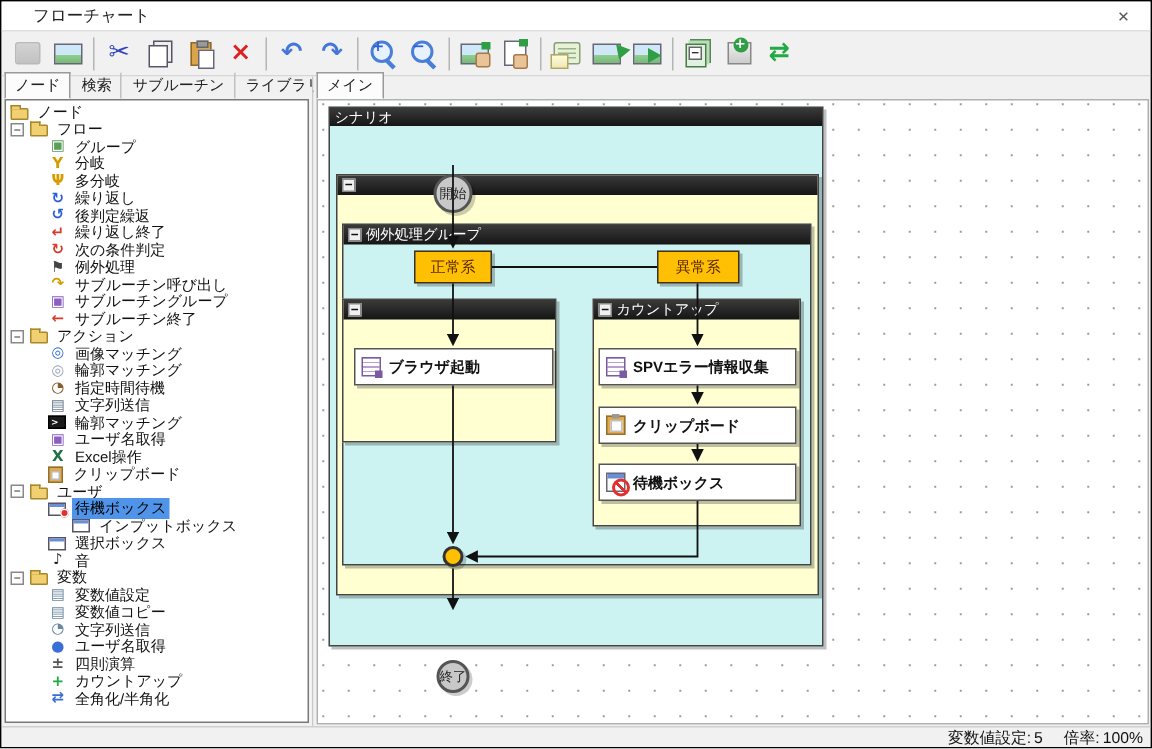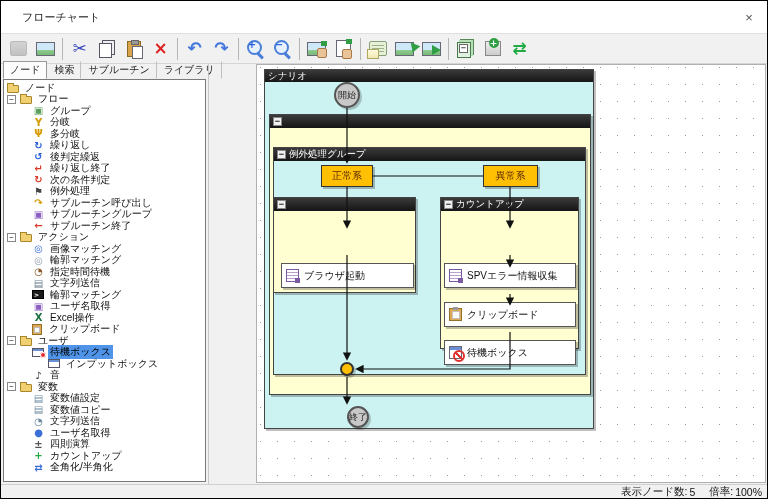--- a/index.html
+++ b/index.html
@@ -1,20 +1,20 @@
 <!DOCTYPE html>
 <html><head>
 <meta charset="utf-8">
 <style>
   * { margin:0; padding:0; box-sizing:border-box; }
   html,body { width:768px; height:499px; background:#fff; font-family:"Liberation Sans",sans-serif; }
   .window { width:768px; height:499px; border:1px solid #000; display:flex; flex-direction:column; background:#f1f1f1; overflow:hidden; }
 
   
-  .titlebar { height:32px; background:#fff; display:flex; align-items:center; flex:none; }
+  .titlebar { height:19px; background:#fff; display:flex; align-items:center; flex:none; }
   .titlebar .title { font-size:11px; color:#222; padding-left:21px; }
   .titlebar .close { margin-left:auto; margin-right:10px; font-size:13px; color:#555; width:16px; text-align:center; cursor:default; }
 
   
   .toolbar { height:31px; background:#f1f1f1; border-top:1px solid #e0e0e0; border-bottom:1px solid #d5d5d5; display:flex; align-items:center; padding-left:4px; flex:none; }
   .tbtn { width:27px; height:27px; display:flex; align-items:center; justify-content:center; flex:none; }
   .tbtn.disabled { opacity:.45; filter:grayscale(1); }
   .tsep { width:1px; height:22px; background:#b5b5b5; margin:0 3px; flex:none; }
   .tico { display:flex; align-items:center; justify-content:center; font-weight:bold; font-size:17px; line-height:1; font-family:"DejaVu Sans",sans-serif; }
   .t-stamp { width:17px; height:15px; background:linear-gradient(#b0b0b0,#8a8a8a); border:1px solid #777; border-radius:2px; }
@@ -34,21 +34,21 @@
   .t-bubble::before { content:""; position:absolute; left:2px; top:3px; right:2px; height:1px; background:#9ab48a; box-shadow:0 3px 0 #9ab48a,0 6px 0 #9ab48a; }
   .t-bubble::after { content:""; position:absolute; left:-3px; bottom:-4px; width:10px; height:8px; background:linear-gradient(#fffbe0,#f0e8b0); border:1px solid #b0a860; }
   .t-pic-in::after { content:""; position:absolute; right:-4px; top:-6px; border:5px solid transparent; border-bottom:9px solid #2f9e44; transform:rotate(-40deg); }
   .t-pic-out::after { content:""; position:absolute; right:-6px; top:2px; border:5px solid transparent; border-left:9px solid #2f9e44; }
   .t-layers { width:14px; height:16px; background:#dff2df; border:1px solid #4a7a4a; box-shadow:2px -2px 0 0 #b8e0b8,3px -3px 0 0 #558855; margin:3px 0 0 -3px; position:relative; }
   .t-layers::before { content:"\2212"; position:absolute; left:1px; top:1px; width:7px; height:7px; background:#fff; border:1px solid #666; font-size:7px; line-height:6px; text-align:center; font-weight:bold; color:#111; }
   .t-disk-add { width:16px; height:15px; background:linear-gradient(#eee,#ccc); border:1px solid #888; position:relative; }
   .t-disk-add::after { content:"+"; position:absolute; left:3px; top:-4px; width:10px; height:10px; border-radius:50%; background:#2f9e44; color:#fff; font-size:9px; line-height:10px; text-align:center; font-weight:bold; }
 
   
-  .content { flex:1; display:flex; min-height:0;gap:45px; }
+  .content { flex:1; display:flex; min-height:0; }
 
   
   .left-panel { width:208px; flex:none; display:flex; flex-direction:column; background:#f1f1f1; border-right:1px solid #c8c8c8; }
   .tabs { height:15px; display:flex; align-items:flex-end; padding-left:2px; flex:none; font-size:10px; }
   .tab { padding:1px 6px 1px 6px; color:#222; border:1px solid transparent; white-space:nowrap; }
   .tab.active { background:#fcfcfc; border:1px solid #9a9a9a; border-bottom:1px solid #fcfcfc; }
   .tab:not(.active) { border-right:1px solid #c0c0c0; }
   .tree { flex:1; margin:0 2px 2px 2px; background:#fff; border:1px solid #7a7a7a; overflow:hidden; padding-top:2px; }
   .trow { height:11.5px; display:flex; align-items:center; font-size:10px; color:#111; white-space:nowrap; }
   .thandle { width:9px; height:9px; border:1px solid #888; background:#fff; font-size:8px; line-height:7px; text-align:center; margin-right:4px; flex:none; color:#111; }
@@ -74,31 +74,31 @@
   
   .abs { position:absolute; }
   .gbox { border:1px solid #444; box-shadow:2px 2px 0 rgba(0,0,0,.25); }
   .g-cyan { background:#ccf2f2; }
   .g-yellow { background:#ffffd2; }
   .ghead { height:13px; background:linear-gradient(#3a3a3a,#151515); display:flex; align-items:center; padding:0 3px; gap:3px; }
   .ghead.short { height:12px; }
   .gminus { width:9px; height:9px; background:#f0f0f0; border:1px solid #888; color:#111; font-size:9px; line-height:7px; text-align:center; font-weight:bold; flex:none; }
   .glabel { color:#fff; font-size:9.5px; white-space:nowrap; }
   .obox { background:#ffc003; border:1px solid #333; box-shadow:2px 2px 0 rgba(0,0,0,.25); display:flex; align-items:center; justify-content:center; font-size:10px; font-weight:normal; color:#5a2800; }
-  .nbox { background:#fff; border:1px solid #555; box-shadow:2px 2px 0 rgba(0,0,0,.25); display:flex; align-items:center; font-size:10px; font-weight:normal; color:#111;margin-top:33px; }
+  .nbox { background:#fff; border:1px solid #555; box-shadow:2px 2px 0 rgba(0,0,0,.25); display:flex; align-items:center; font-size:10px; font-weight:bold; color:#111; }
   .nico { width:13px; height:13px; margin:0 5px 0 4px; flex:none; position:relative; }
   .nico-script { background:repeating-linear-gradient(#fff,#fff 2px,#b9a0d0 2px,#b9a0d0 3px); border:1px solid #7a5aa0; }
   .nico-script::after { content:""; position:absolute; right:-2px; bottom:-2px; width:5px; height:5px; background:#7a5aa0; }
   .nico-clip { background:#e0aa55; border:1px solid #90702a; }
   .nico-clip::before { content:""; position:absolute; top:-2px; left:3px; width:5px; height:3px; background:#999; z-index:1; }
   .nico-clip::after { content:""; position:absolute; left:2px; top:2px; right:1px; bottom:1px; background:#fff; border:1px solid #c0c0c0; }
   .nico-wait { background:#fff; border:1px solid #667; }
   .nico-wait::before { content:""; position:absolute; top:0; left:0; right:0; height:3px; background:#6b8fd4; }
   .nico-wait::after { content:""; position:absolute; right:-4px; bottom:-4px; width:8px; height:8px; border:2px solid #e03030; border-radius:50%; background:linear-gradient(45deg,transparent 42%,#e03030 42%,#e03030 58%,transparent 58%); }
-  .circle { border:2px solid #555; border-radius:50%; background:#c8c8c8; display:flex; align-items:center; justify-content:center; font-size:9px; color:#222; box-shadow:2px 2px 0 rgba(0,0,0,.2); }
+  .circle { border:2px solid #555; border-radius:50%; background:#c8c8c8; display:flex; align-items:center; justify-content:center; font-size:9px; color:#222; box-shadow:2px 2px 0 rgba(0,0,0,.2);margin-top:32px; }
   .junction { border:2px solid #333; border-radius:50%; background:#ffc003; box-shadow:2px 2px 0 rgba(0,0,0,.2); }
   svg.wires { position:absolute; left:0; top:0; pointer-events:none; }
 
   
   .statusbar { height:14px; flex:none; background:#f1f1f1; border-top:1px solid #cfcfcf; display:flex; align-items:center; justify-content:flex-end; font-size:10.5px; color:#111; padding-right:5px; gap:2px; }
   .statusbar .gap { width:10px; }
 </style>
 </head>
 <body>
 
@@ -283,20 +283,24 @@
           </div>
           <div class="trow" style="padding-left: 28px;">
             <span class="ti ti-win-red"></span>
             <span class="tlabel sel">待機ボックス</span>
           </div>
           <div class="trow" style="padding-left: 44px;">
             <span class="ti ti-win"></span>
             <span class="tlabel">インプットボックス</span>
           </div>
           <div class="trow" style="padding-left: 28px;">
+            <span class="ti ti-win"></span>
+            <span class="tlabel">選択ボックス</span>
+          </div>
+          <div class="trow" style="padding-left: 28px;">
             <span class="ti ti-g" style="color: rgb(34, 34, 34);">♪</span>
             <span class="tlabel">音</span>
           </div>
           <div class="trow" style="padding-left: 3px;">
             <span class="thandle">−</span>
             <span class="ti ti-folder"></span>
             <span class="tlabel">変数</span>
           </div>
           <div class="trow" style="padding-left: 28px;">
             <span class="ti ti-g" style="color: rgb(106, 137, 160);">▤</span>
@@ -323,20 +327,23 @@
             <span class="tlabel">カウントアップ</span>
           </div>
           <div class="trow" style="padding-left: 28px;">
             <span class="ti ti-g" style="color: rgb(58, 111, 216);">⇄</span>
             <span class="tlabel">全角化/半角化</span>
           </div>
         </div>
     </div>
 
     <div class="main-panel">
+      <div class="tabs main-tabs">
+        <div class="tab active">メイン</div>
+      </div>
 
       <div class="canvas">
 
         <div class="abs gbox g-cyan" style="left:7px;top:4px;width:330px;height:360px;">
           <div class="ghead short">
             <span class="glabel">シナリオ</span>
           </div>
         </div>
 
         <div class="abs gbox g-yellow" style="left:12px;top:49px;width:322px;height:281px;">
@@ -380,21 +387,21 @@
           <span class="nico nico-clip"></span>
           <span>クリップボード</span>
         </div>
         <div class="abs nbox" style="left:187px;top:242px;width:132px;height:25px;">
           <span class="nico nico-wait"></span>
           <span>待機ボックス</span>
         </div>
 
         <div class="abs circle" style="left:77px;top:17px;width:26px;height:26px;">開始</div>
         <div class="abs junction" style="left:83px;top:297px;width:14px;height:14px;"></div>
-        <div class="abs circle" style="left:90px;top:341px;width:22px;height:22px;">終了</div>
+        <div class="abs circle" style="left:79px;top:341px;width:22px;height:22px;">終了</div>
 
         <svg class="wires" width="555" height="420">
           <defs>
             <marker id="ah" markerWidth="7" markerHeight="7" refX="5.5" refY="3.5" orient="auto">
               <path d="M0,0 L7,3.5 L0,7 z" fill="#111"></path>
             </marker>
           </defs>
           <g stroke="#111" stroke-width="1.2" fill="none">
             <line x1="90" y1="43" x2="90" y2="97" marker-end="url(#ah)"></line>
             <line x1="116" y1="111" x2="226" y2="111"></line>
@@ -405,20 +412,20 @@
             <line x1="90" y1="190" x2="90" y2="294" marker-end="url(#ah)"></line>
             <polyline points="253,267 253,304 100,304" marker-end="url(#ah)"></polyline>
             <line x1="90" y1="312" x2="90" y2="338" marker-end="url(#ah)"></line>
           </g>
         </svg>
       </div>
     </div>
   </div>
 
   <div class="statusbar">
-    <span>表示ノード数:</span>
+    <span>変数値設定:</span>
     <span>5</span>
     <span class="gap"></span>
     <span>倍率:</span>
     <span>100%</span>
   </div>
 
 </div>
 
 </body></html>

